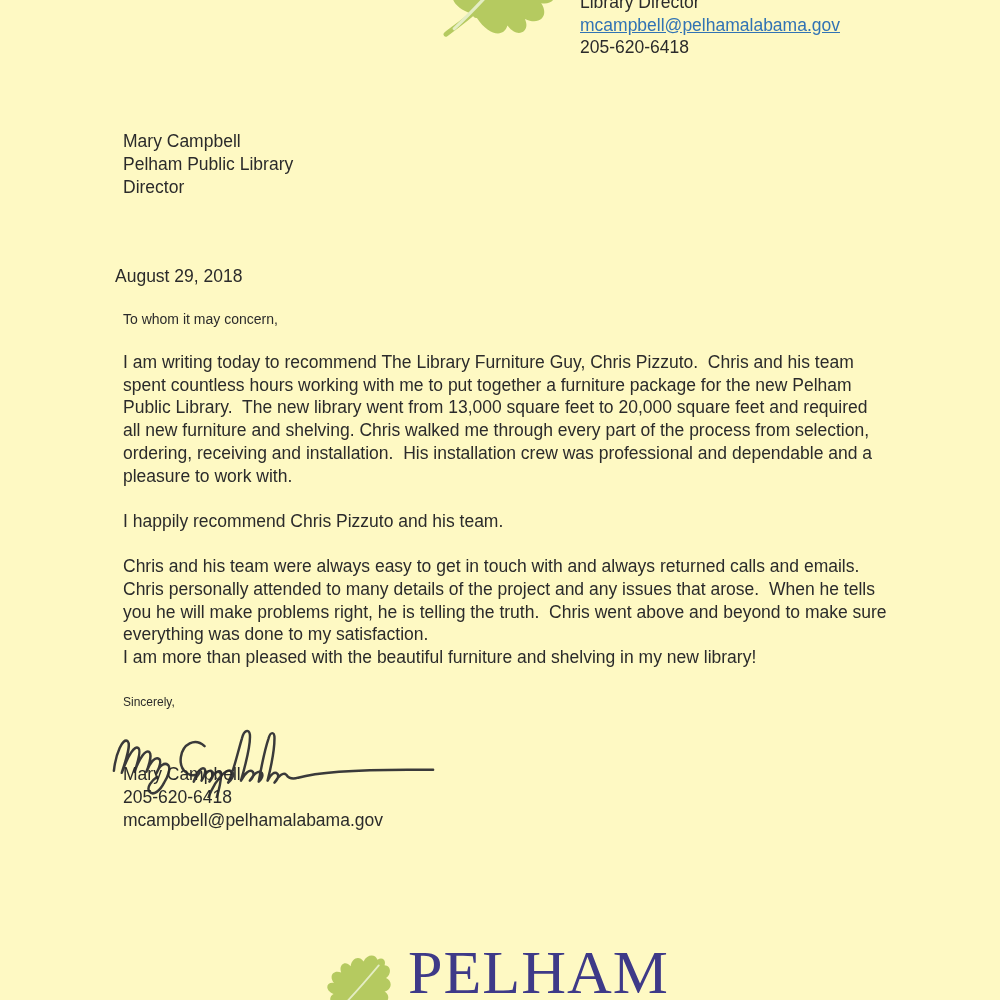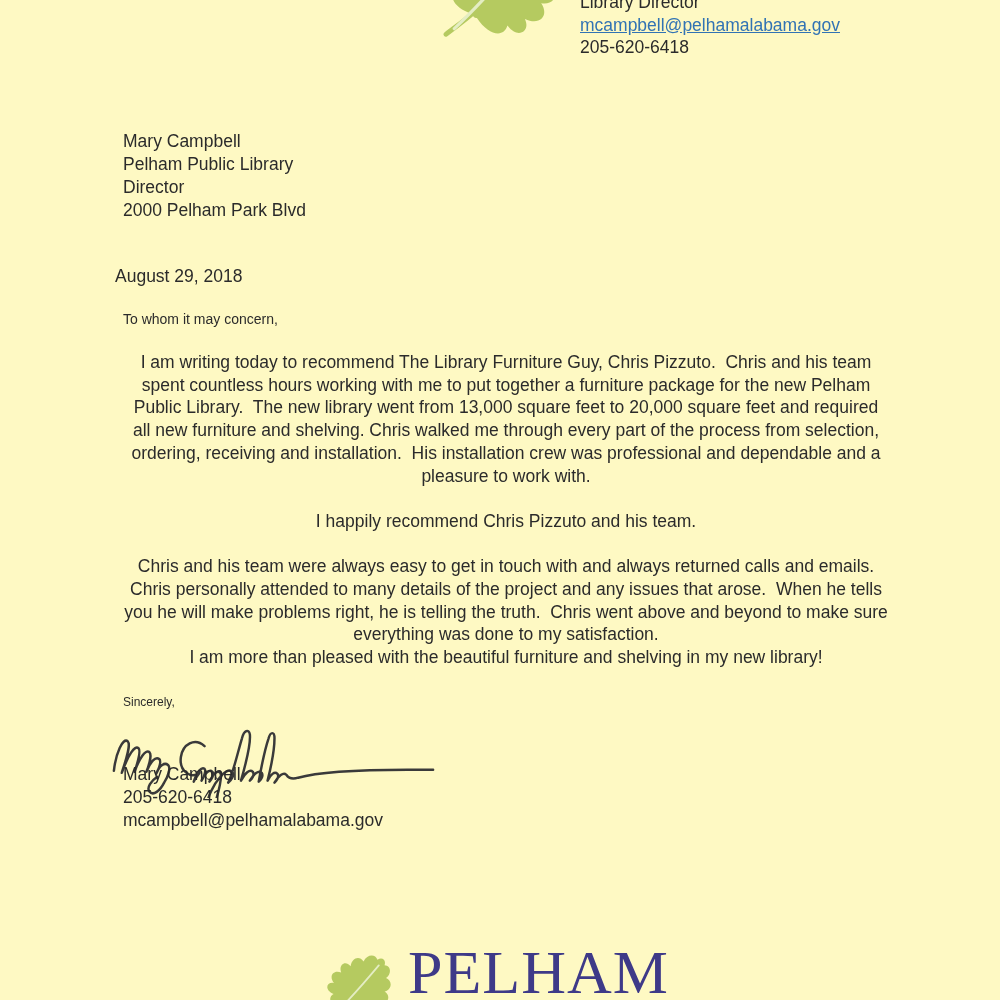--- a/index.html
+++ b/index.html
@@ -20,21 +20,21 @@
   }
   .contact .email a, .contact .email{
     color:#3173b4;text-decoration:underline;cursor:pointer;
   }
   
   .recipient{left:123px;top:130px;font-size:17.5px;line-height:23px;}
   .dateline{left:115px;top:266px;font-size:17.5px;}
   .salutation{left:123px;top:311px;font-size:14px;}
   
   .body-copy{left:123px;top:351px;width:766px;font-size:17.5px;line-height:22.7px;}
-  .body-copy p{margin:0 0 22.7px 0;white-space:pre-wrap;text-align:center;}
+  .body-copy p{margin:0 0 22.7px 0;white-space:pre-wrap;}
   .closing-val{left:123px;top:695px;font-size:12px;}
   .sig-svg{left:106px;top:718px;}
   .sig-name{left:123px;top:764px;font-size:17.5px;}
   .sig-phone{left:123px;top:787px;font-size:17.5px;}
   .sig-email{left:123px;top:810px;font-size:17.5px;}
   
   .wordmark{
     left:408px;top:941px;
     font-family:"Liberation Serif","DejaVu Serif",serif;
     font-size:62px;line-height:1;letter-spacing:1px;
@@ -58,21 +58,20 @@
   <div class="abs contact">
     <div>Library Director</div>
     <div class="email">mcampbell@pelhamalabama.gov</div>
     <div>205-620-6418</div>
   </div>
 
   <div class="abs recipient">
     <div>Mary Campbell</div>
     <div>Pelham Public Library</div>
     <div>Director</div>
-    <div>2000 Pelham Park Blvd</div>
   </div>
 
   <div class="abs dateline">August 29, 2018</div>
 
   <div class="abs salutation">To whom it may concern,</div>
 
   <div class="abs body-copy">
     <p>I am writing today to recommend The Library Furniture Guy, Chris Pizzuto.  Chris and his team spent countless hours working with me to put together a furniture package for the new Pelham Public Library.  The new library went from 13,000 square feet to 20,000 square feet and required all new furniture and shelving. Chris walked me through every part of the process from selection, ordering, receiving and installation.  His installation crew was professional and dependable and a pleasure to work with.</p>
     <p>I happily recommend Chris Pizzuto and his team.</p>
     <p>Chris and his team were always easy to get in touch with and always returned calls and emails.  Chris personally attended to many details of the project and any issues that arose.  When he tells you he will make problems right, he is telling the truth.  Chris went above and beyond to make sure everything was done to my satisfaction.

